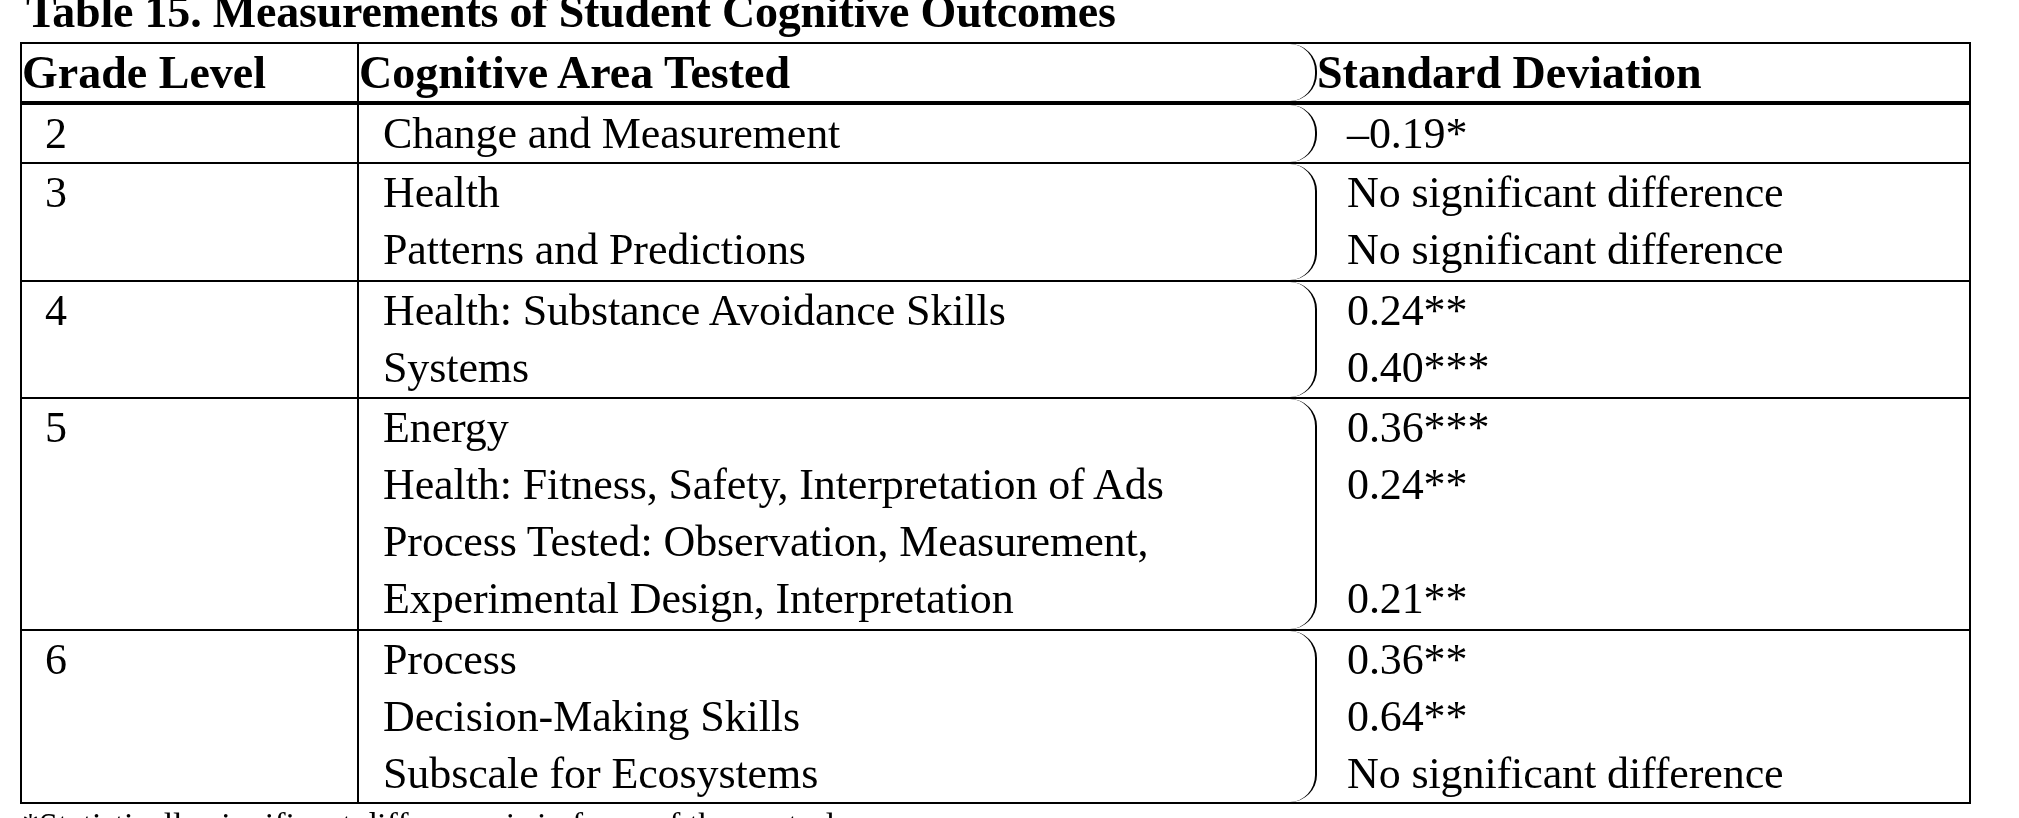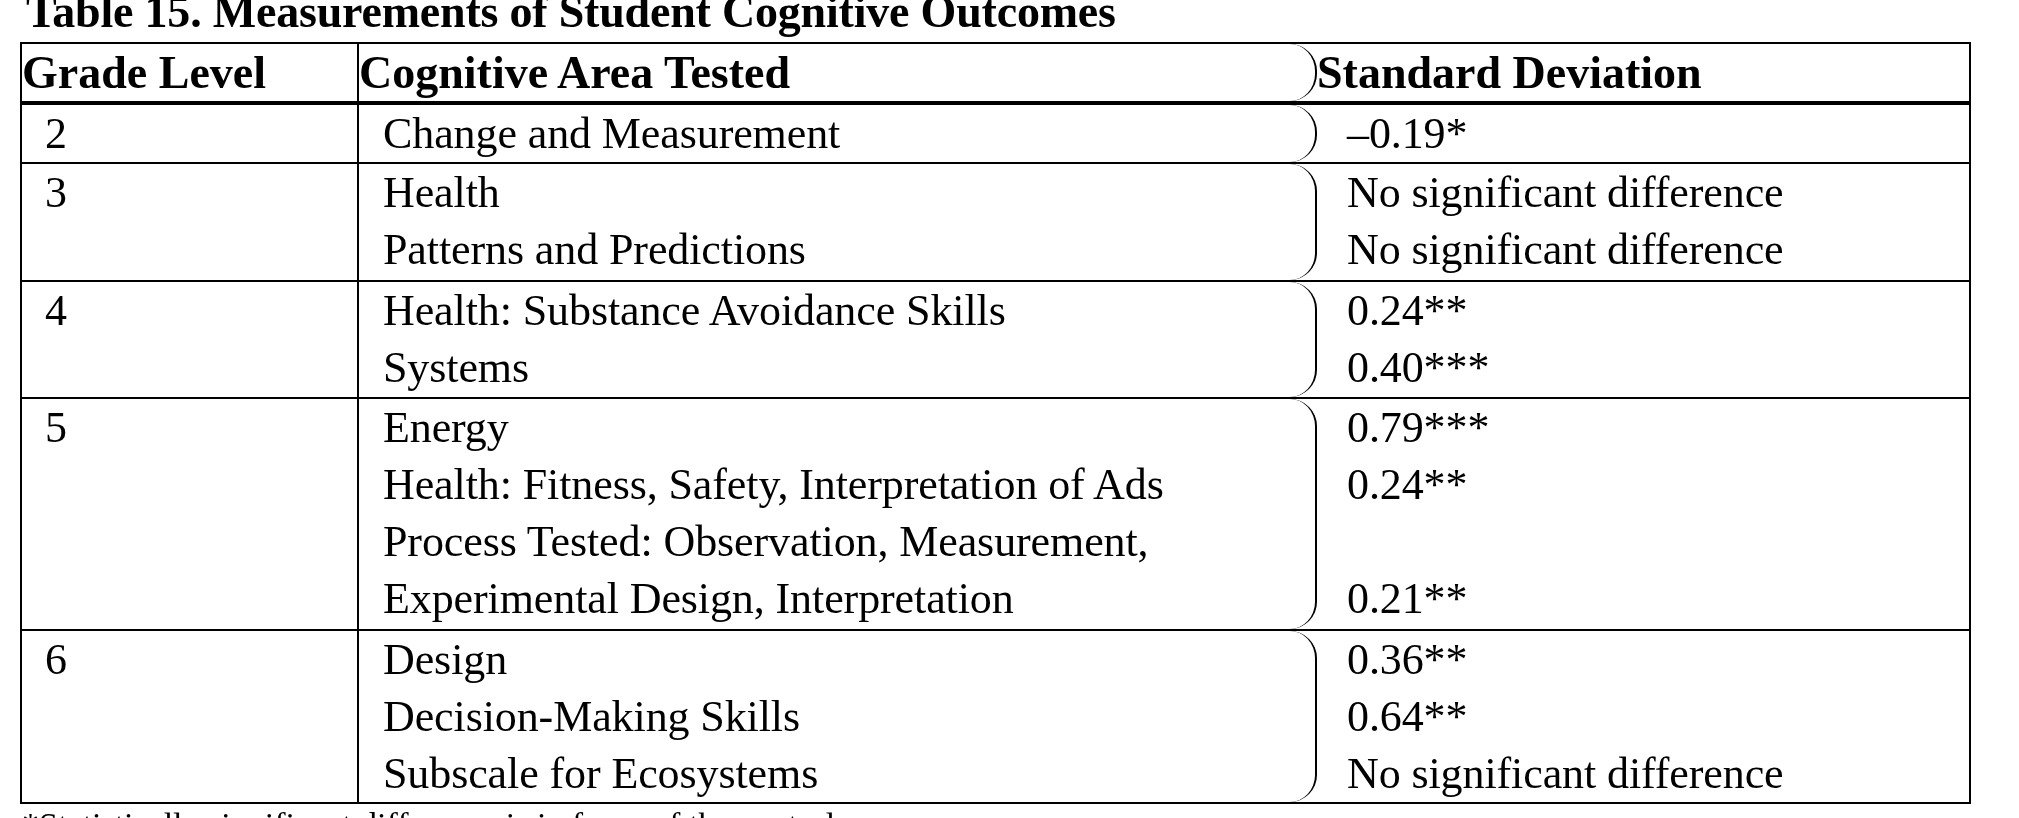--- a/index.html
+++ b/index.html
@@ -136,33 +136,33 @@
     <div class="cell c1">
       <div class="line">5</div>
     </div>
     <div class="cell c2">
       <div class="line">Energy</div>
       <div class="line">Health: Fitness, Safety, Interpretation of Ads</div>
       <div class="line">Process Tested: Observation, Measurement,</div>
       <div class="line indent">Experimental Design, Interpretation</div>
     </div>
     <div class="cell c3">
-      <div class="line">0.79***</div>
+      <div class="line">0.36***</div>
       <div class="line">0.24**</div>
       <div class="line"></div>
       <div class="line">0.21**</div>
     </div>
   </div>
 
   <div class="row last" style="top:587px; height:171px;">
     <div class="cell c1">
       <div class="line">6</div>
     </div>
     <div class="cell c2">
-      <div class="line">Design</div>
+      <div class="line">Process</div>
       <div class="line">Decision-Making Skills</div>
       <div class="line">Subscale for Ecosystems</div>
     </div>
     <div class="cell c3">
       <div class="line">0.36**</div>
       <div class="line">0.64**</div>
       <div class="line">No significant difference</div>
     </div>
   </div>
 

